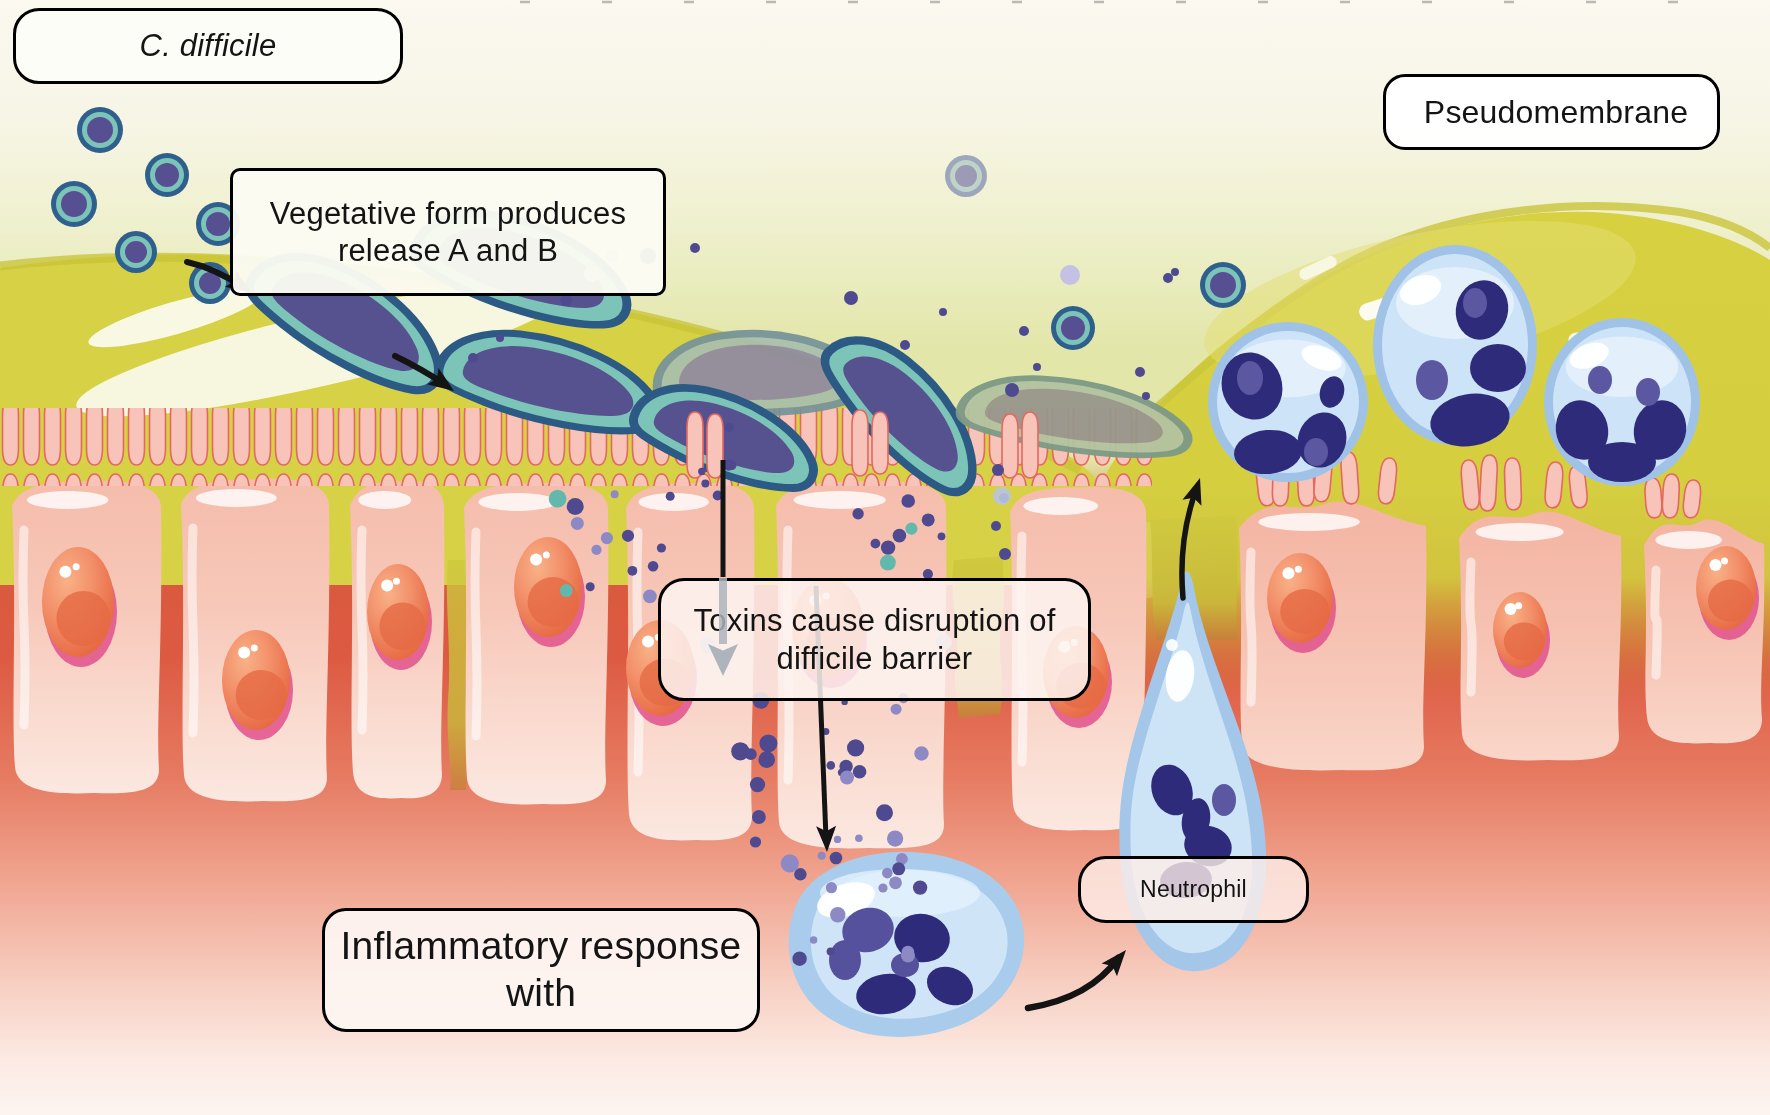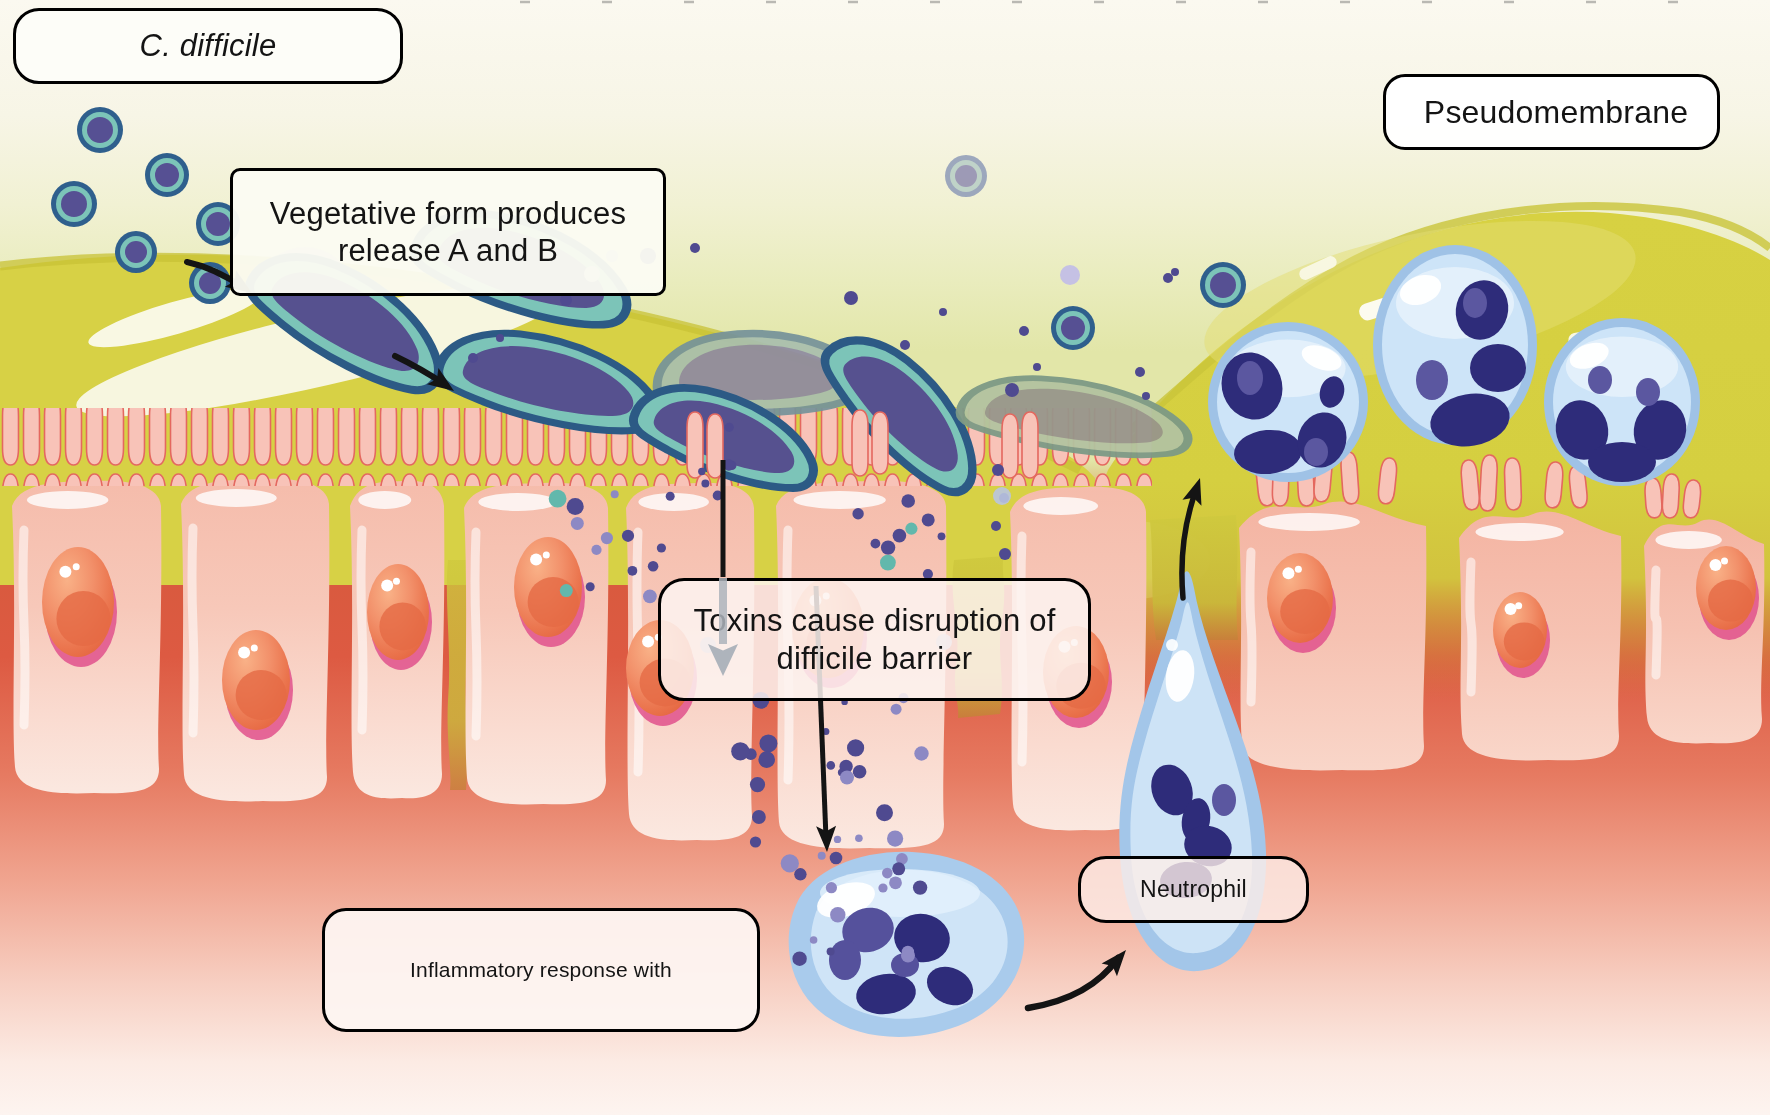--- a/index.html
+++ b/index.html
@@ -13,21 +13,21 @@
        align-items:center;justify-content:center;text-align:center;color:#141414;
        line-height:1.2;letter-spacing:.2px;}
   .lbl.row{flex-direction:row;}
   .italic{font-style:italic;}
   #lbl-spores{left:13px;top:8px;width:384px;height:70px;border-radius:26px;background:rgba(253,253,248,.97);font-size:31px;}
   #lbl-veg{left:230px;top:168px;width:430px;height:122px;border-radius:10px;background:rgba(251,251,242,.96);font-size:31px;}
   #lbl-col{left:835px;top:228px;width:253px;height:64px;border-radius:30px;background:rgba(252,252,244,.95);font-size:31px;}
   #lbl-pse{left:1383px;top:74px;width:322px;height:70px;border-radius:22px;background:rgba(255,255,255,.97);font-size:32px;padding-left:9px;}
   #lbl-tox{left:658px;top:578px;width:427px;height:117px;border-radius:26px;background:rgba(253,243,240,.86);font-size:31px;}
   #lbl-neu{left:1078px;top:812px;width:225px;height:61px;border-radius:28px;background:rgba(252,238,232,.8);font-size:23px;margin-top:44px;}
-  #lbl-inf{left:322px;top:908px;width:432px;height:118px;border-radius:24px;background:rgba(253,245,242,.93);font-size:21px;}
+  #lbl-inf{left:322px;top:908px;width:432px;height:118px;border-radius:24px;background:rgba(253,245,242,.93);font-size:39px;}
 </style>
 </head>
 <body>
 
 <div class="scene">
   <svg id="art" width="1770" height="1115" viewBox="0 0 1770 1115">
       <defs>
         <linearGradient id="bgGrad" x1="0" y1="0" x2="0" y2="1">
           <stop offset="0%" stop-color="#fbf9f0" stop-opacity="1"></stop>
           <stop offset="18%" stop-color="#f7f5e6" stop-opacity="1"></stop>

